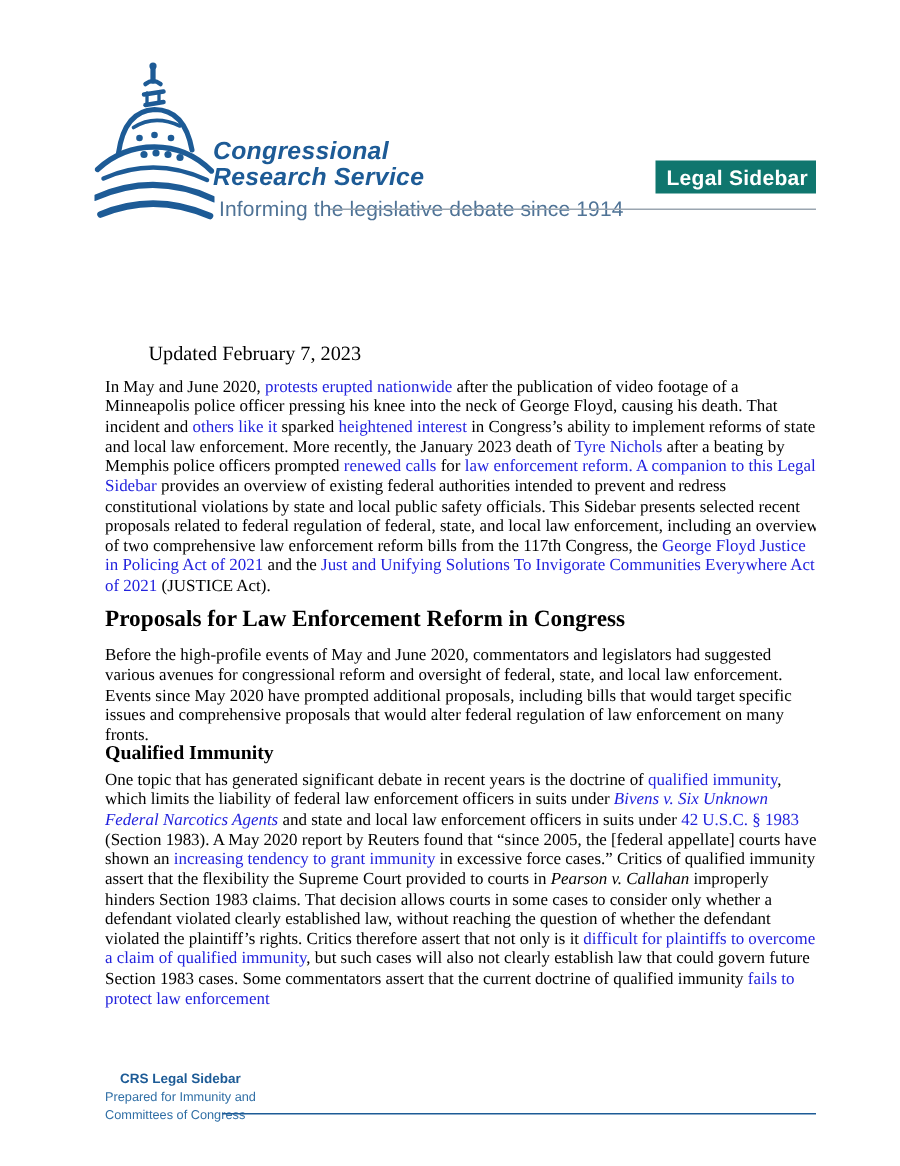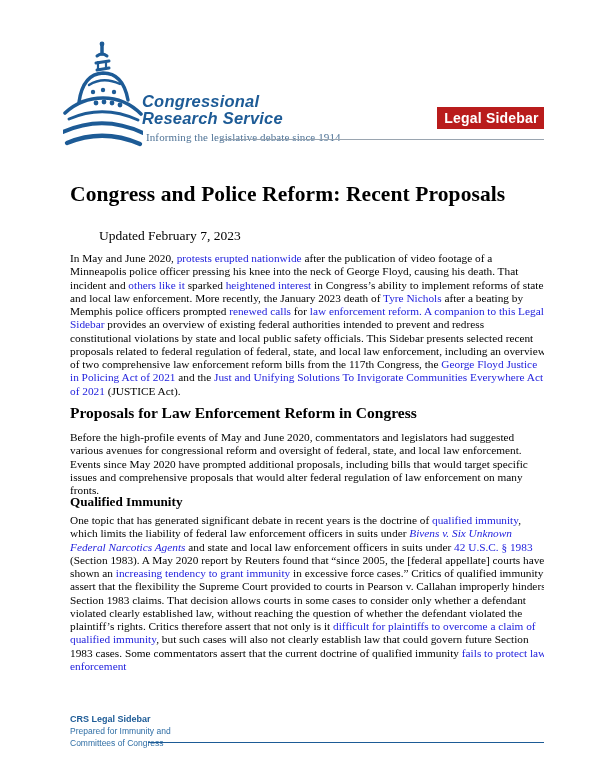--- a/index.html
+++ b/index.html
@@ -18,26 +18,26 @@
   .brand-icon { position: absolute; left: 63px; top: 40px; width: 80px; height: 108px; }
   .brand-text {
     position: absolute; left: 142px; top: 93px;
     font-family: "Liberation Sans", sans-serif;
     font-weight: bold; font-style: italic;
     font-size: 16.5px; line-height: 17px;
     color: #1d5b96; letter-spacing: 0.2px;
   }
   .brand-tagline {
     position: absolute; left: 146px; top: 131px;
-    font-family: Liberation Serif, serif;
-    font-size: 11px; color: #4f7396; letter-spacing: 0.1px;
+    font-family: Liberation Sans, sans-serif;
+    font-size: 14px; color: #4f7396; letter-spacing: 0.1px;
   }
   .badge {
     position: absolute; left: 437px; top: 107px; width: 109px; height: 22px;
-    background: #b91c1c; color: #ffffff;
+    background: #0f766e; color: #ffffff;
     font-family: "Liberation Sans", sans-serif;
     font-weight: bold; font-size: 14px;
     display: flex; align-items: center; justify-content: center;
     letter-spacing: 0.2px;
   }
   .rule-top {
     position: absolute; left: 220px; top: 139px; width: 326px; height: 0;
     border-top: 1.5px solid #9aa5b0;
   }
 
@@ -60,34 +60,34 @@
   .para-section { top: 431px; }
   .h3 {
     position: absolute; left: 70px; top: 494px; width: 476px;
     font-size: 13.2px; font-weight: bold;
   }
   .para-qi { top: 514px; }
 
   .seg-plain { color: #000000; }
   .seg-link { color: #2222dd; }
   .seg-link-italic { color: #2222dd; font-style: italic; }
-  .seg-italic { }
+  .seg-italic { font-style: italic; }
 
   
   .footer-right {
     position: absolute; right: 54px; top: 656px; text-align: right;
     font-size: 11px; line-height: 18px;
   }
   .footer-org { font-weight: bold; }
   .bottom-left {
     position: absolute; left: 70px; top: 713px;
     font-family: "Liberation Sans", sans-serif;
     font-size: 8.5px; line-height: 12px; color: #2f6ea5;
   }
-  .bottom-product { font-weight: bold; font-size: 9px; color: #1d5b96; }
+  .bottom-product { font-weight: bold; font-size: 9px; color: #1d5b96; text-align: center; }
   .rule-bottom {
     position: absolute; left: 148px; top: 742px; width: 398px; height: 0;
     border-top: 1.2px solid #1d5b96;
   }
 </style>
 </head>
 <body>
 
 <div class="page">
 
@@ -127,21 +127,20 @@
     <div>Congressional</div>
     <div>Research Service</div>
   </div>
 
   <div class="brand-tagline">Informing the legislative debate since 1914</div>
 
   <div class="badge">Legal Sidebar</div>
 
   <div class="rule-top"></div>
 
-  <h1 class="doc-title">Congress and Police Reform: Recent Proposals</h1>
 
   <div class="doc-updated">Updated February 7, 2023</div>
 
   <p class="para para-intro"><span class="seg-plain">In May and June 2020, </span><span class="seg-link">protests erupted nationwide</span><span class="seg-plain"> after the publication of video footage of a Minneapolis police officer pressing his knee into the neck of George Floyd, causing his death. That incident and </span><span class="seg-link">others like it</span><span class="seg-plain"> sparked </span><span class="seg-link">heightened interest</span><span class="seg-plain"> in Congress’s ability to implement reforms of state and local law enforcement. More recently, the January 2023 death of </span><span class="seg-link">Tyre Nichols</span><span class="seg-plain"> after a beating by Memphis police officers prompted </span><span class="seg-link">renewed calls</span><span class="seg-plain"> for </span><span class="seg-link">law enforcement reform.</span><span class="seg-plain"> </span><span class="seg-link">A companion to this Legal Sidebar</span><span class="seg-plain"> provides an overview of existing federal authorities intended to prevent and redress constitutional violations by state and local public safety officials. This Sidebar presents selected recent proposals related to federal regulation of federal, state, and local law enforcement, including an overview of two comprehensive law enforcement reform bills from the 117th Congress, the </span><span class="seg-link">George Floyd Justice in Policing Act of 2021</span><span class="seg-plain"> and the </span><span class="seg-link">Just and Unifying Solutions To Invigorate Communities Everywhere Act of 2021</span><span class="seg-plain"> (JUSTICE Act).</span></p>
 
   <h2 class="h2">Proposals for Law Enforcement Reform in Congress</h2>
 
   <p class="para para-section"><span class="seg-plain">Before the high-profile events of May and June 2020, commentators and legislators had suggested various avenues for congressional reform and oversight of federal, state, and local law enforcement. Events since May 2020 have prompted additional proposals, including bills that would target specific issues and comprehensive proposals that would alter federal regulation of law enforcement on many fronts.</span></p>
 
   <h3 class="h3">Qualified Immunity</h3>

